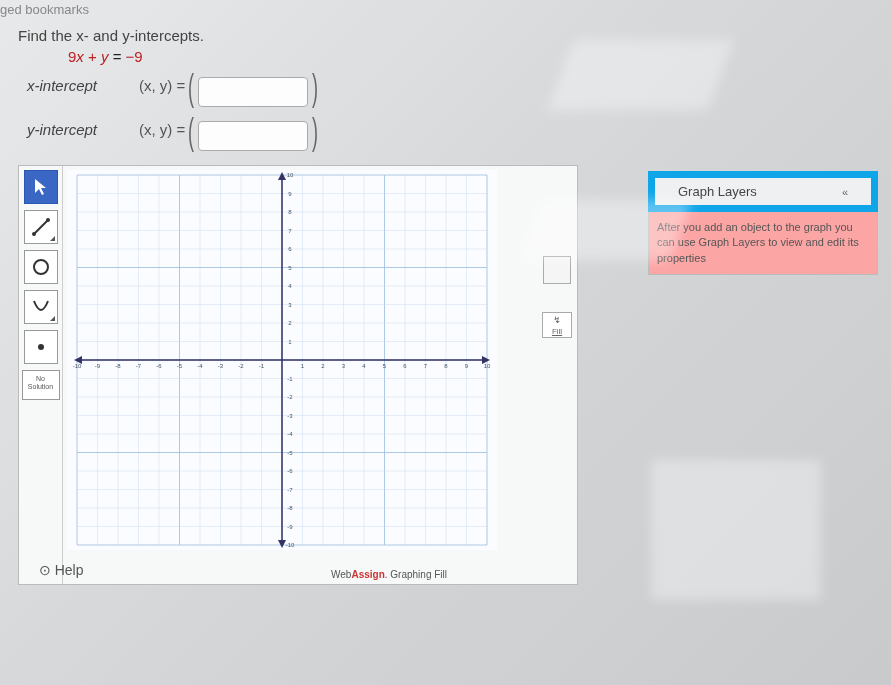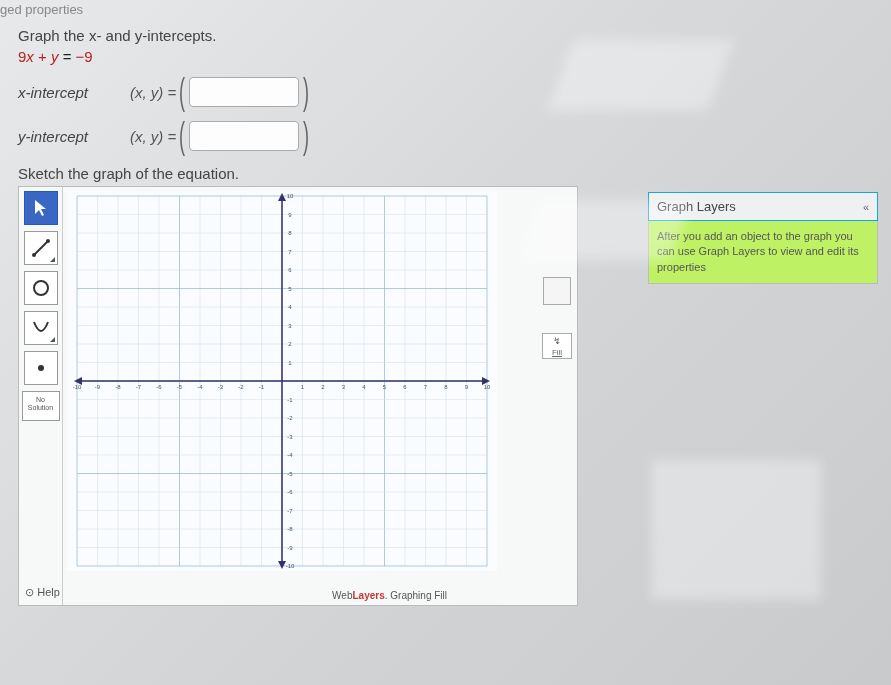--- a/index.html
+++ b/index.html
@@ -21,33 +21,33 @@
     padding: 10px 0 0 18px;
   }
   .prompt {
     font-size: 15px;
     color: #444;
     margin-bottom: 4px;
   }
   .equation {
     font-size: 15px;
     font-style: italic;
+    margin-left: 50px;
     margin-bottom: 12px;
   }
   .equation .x, .equation .y { color: #b22; font-style: italic; }
   .equation .op { color: #b22; font-style: normal; }
   .equation .eq { color: #222; font-style: normal; }
   .intercept-row {
     display: flex;
-    align-items: center;
-    margin: 8px 0 14px 0;
+    margin: 8px 0 14px 9px;
     font-size: 15px;
   }
   .intercept-label { width: 100px; font-style: italic; color: #444; }
-  .xy { font-style: italic; margin-left: 12px; }
+  .xy { margin-left: 12px; }
   .paren {
     font-size: 36px;
     color: #666;
     font-weight: 100;
     line-height: 0.6;
     display: inline-block;
     transform: scaleX(0.5);
   }
   .answer-box {
     display: inline-block;
@@ -148,98 +148,97 @@
     border: 1px solid #aaa;
     background: #fff;
     font-size: 9px;
     text-align: center;
     padding-top: 2px;
     cursor: pointer;
   }
   .fill-label { font-size: 8px; color: #666; margin-top: 2px; text-decoration: underline; }
   .help-btn {
     position: absolute;
-    left: 6px;
+    left: 20px;
     bottom: 6px;
-    font-size: 11px;
+    font-size: 14px;
     color: #555;
     cursor: pointer;
   }
   .credit {
     position: absolute;
     right: 130px;
     bottom: 4px;
     font-size: 10px;
     color: #555;
   }
   .credit b { color: #c33; }
   .layers-panel {
     margin-left: 70px;
     margin-top: 6px;
     width: 230px;
   }
   .layers-head {
-    border: 1px solid #0ea5e9;
+    border: 7px solid #0ea5e9;
     background: #eef0f2;
-    padding: 6px 8px;
+    padding: 6px 23px;
     font-size: 13px;
     color: #444;
     display: flex;
     justify-content: space-between;
     align-items: center;
   }
   .collapse { font-size: 11px; color: #666; cursor: pointer; }
   .layers-body {
     border: 1px solid #bbb;
     border-top: none;
-    background: #bef264;
+    background: #fca5a5;
     padding: 8px;
     font-size: 11px;
     color: #555;
     line-height: 1.4;
   }
   
   .glare1, .glare2, .glare3 {
     position: absolute;
     background: rgba(255,255,255,0.35);
     filter: blur(6px);
     pointer-events: none;
   }
   .glare1 { top: 40px; right: 170px; width: 160px; height: 70px; transform: skew(-20deg); }
   .glare2 { top: 200px; right: 210px; width: 150px; height: 60px; transform: skew(-20deg); }
   .glare3 { top: 460px; right: 70px; width: 170px; height: 140px; }
 </style>
 </head>
 <body>
 
-<div class="bookmarks">ged properties</div>
+<div class="bookmarks">ged bookmarks</div>
 
 <div class="content">
-  <div class="prompt">Graph the x- and y-intercepts.</div>
+  <div class="prompt">Find the x- and y-intercepts.</div>
   <div class="equation">
     <span class="op">9</span><span class="x">x</span> <span class="op">+</span> <span class="y">y</span> <span class="eq">=</span> <span class="op">−9</span>
   </div>
 
   <div class="intercept-row">
     <span class="intercept-label">x-intercept</span>
     <span class="xy">(x, y) =</span>
     <span class="paren">(</span>
     <span class="answer-box"></span>
     <span class="paren">)</span>
   </div>
 
   <div class="intercept-row">
     <span class="intercept-label">y-intercept</span>
     <span class="xy">(x, y) =</span>
     <span class="paren">(</span>
     <span class="answer-box"></span>
     <span class="paren">)</span>
   </div>
 
-  <div class="sketch-label">Sketch the graph of the equation.</div>
 
   <div class="graph-area">
     <div class="graph-panel">
       <div class="toolbar">
         <div class="tool-btn active">
           <svg viewBox="0 0 20 20">
               <path d="M4 2 L4 16 L8 12 L11 18 L13 17 L10 11 L15 11 Z" fill="#fff"></path>
             </svg>
         </div>
         <div class="tool-btn">
@@ -369,21 +368,21 @@
       <div class="fill-col">
         <div class="fill-swatch"></div>
         <div class="fill-btn">
           <div>↯</div>
           <div class="fill-label">Fill</div>
         </div>
       </div>
 
       <div class="help-btn">⊙ <span>Help</span></div>
       <div class="credit">
-        <span>Web</span><b>Layers</b><span>. Graphing Fill</span>
+        <span>Web</span><b>Assign</b><span>. Graphing Fill</span>
       </div>
     </div>
 
     <div class="layers-panel">
       <div class="layers-head">
         <span>Graph Layers</span>
         <span class="collapse">«</span>
       </div>
       <div class="layers-body">After you add an object to the graph you can use Graph Layers to view and edit its properties</div>
     </div>

